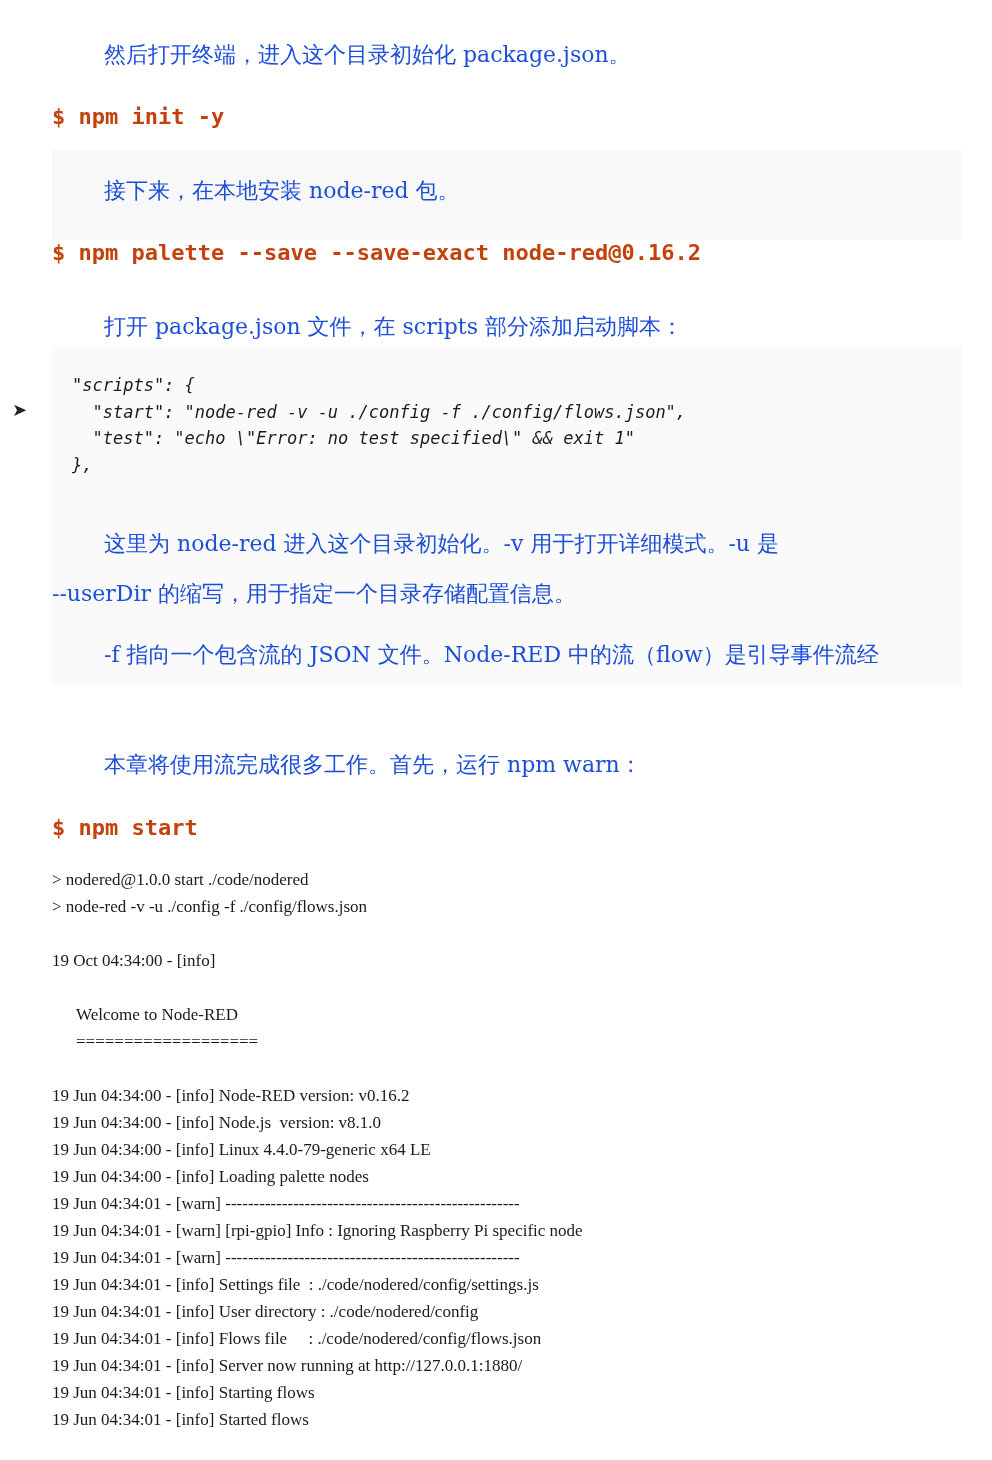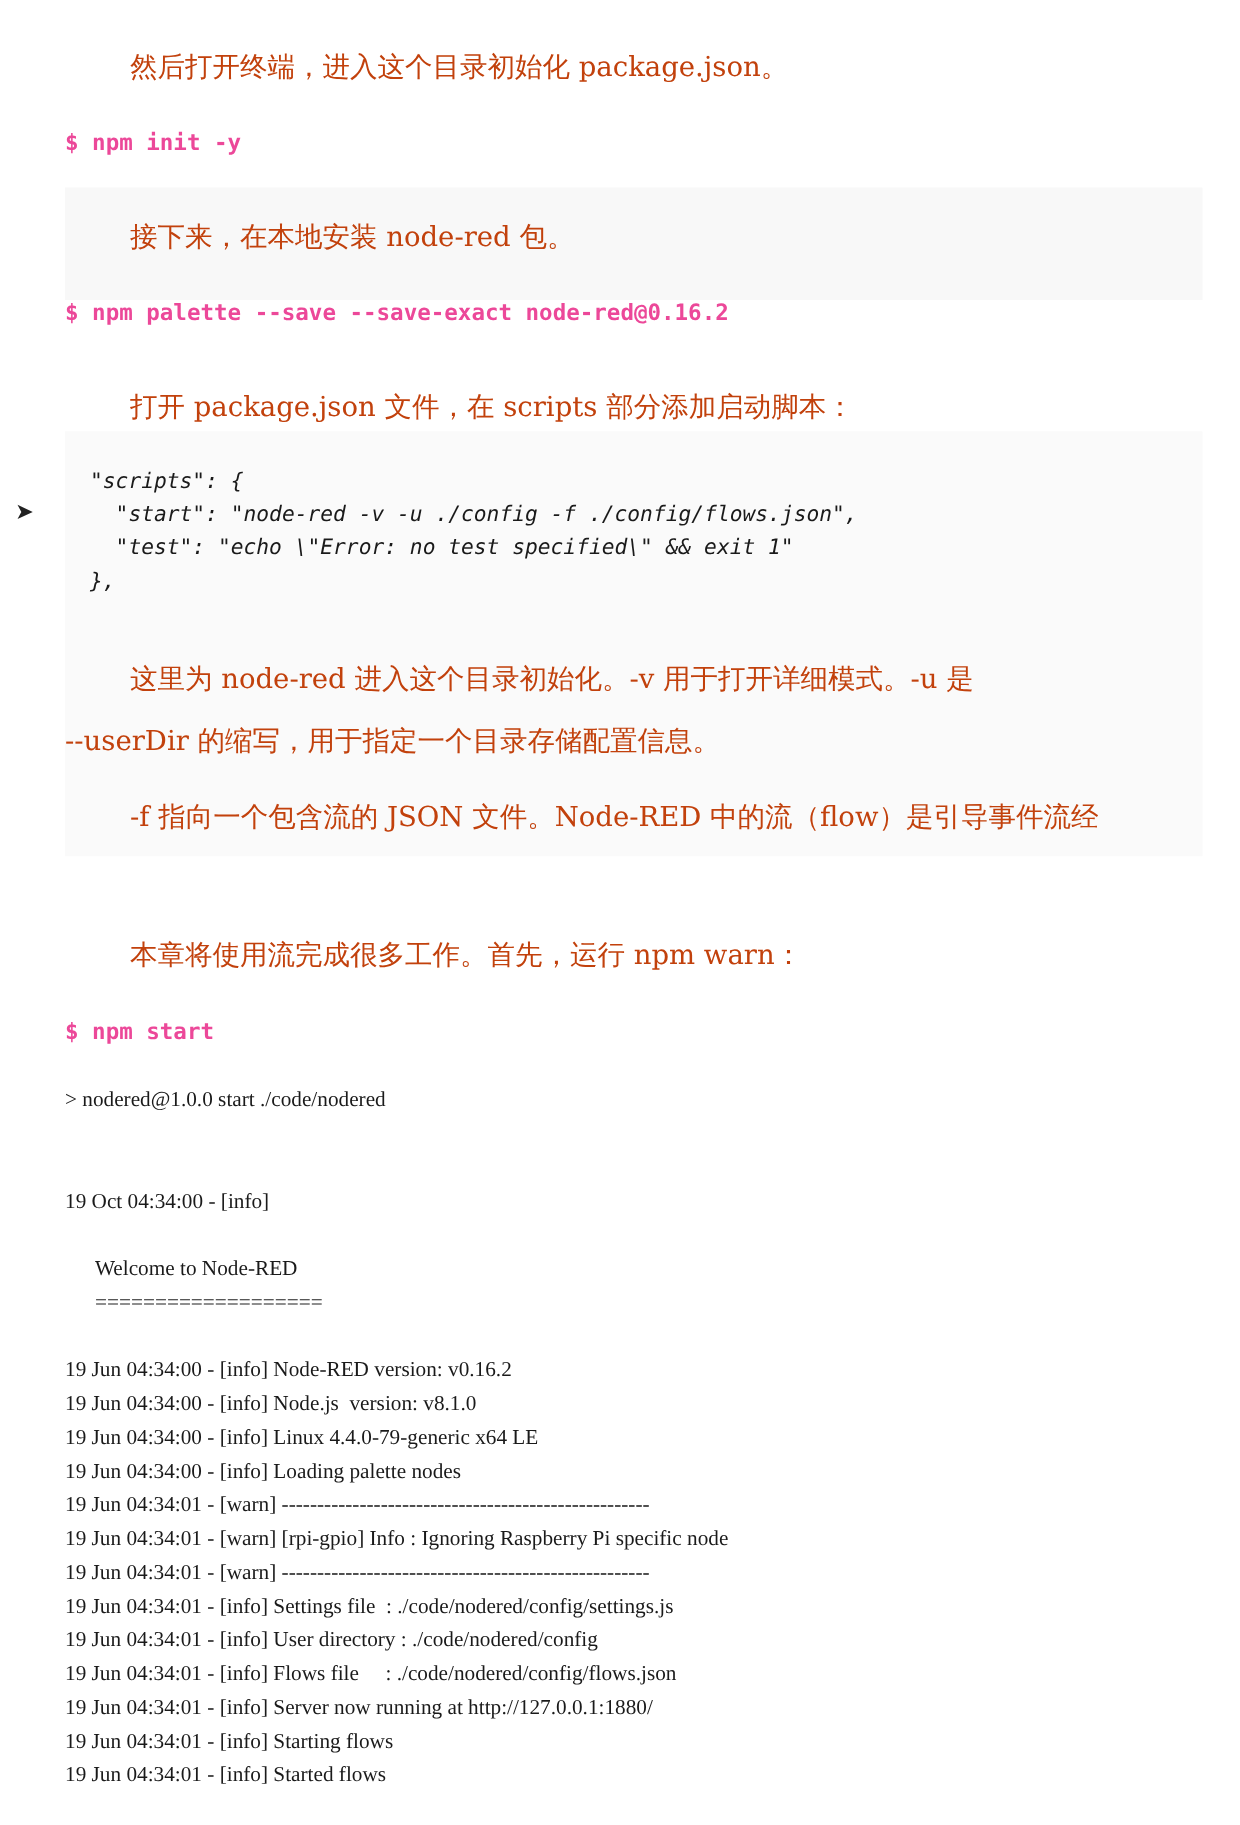--- a/index.html
+++ b/index.html
@@ -7,27 +7,27 @@
     width: 992px; height: 1460px; overflow: hidden;
     background: #ffffff; position: relative; color: #1a1a1a;
     font-family: "DejaVu Sans", sans-serif;
   }
   .ghost {
     position: absolute; background: #f4f4f4; opacity: 0.6;
   }
   .para {
     position: absolute; left: 52px; width: 910px;
     font-family: "DejaVu Serif", serif; font-size: 22px; line-height: 50px;
-    color: #c2410c;
+    color: #1d4ed8;
   }
   .para .indent { display: inline-block; width: 52px; }
   .cmd {
     position: absolute; left: 52px;
     font-family: "DejaVu Sans Mono", monospace; font-weight: bold;
-    font-size: 18px; color: #ec4899; white-space: pre;
+    font-size: 22px; color: #c2410c; white-space: pre;
   }
   .code-block {
     position: absolute; left: 72px; top: 372px;
     font-family: "DejaVu Sans Mono", monospace; font-style: italic;
     font-size: 17px; line-height: 26.5px; color: #1a1a1a; white-space: pre;
   }
   .marker {
     position: absolute; left: 12px; top: 399px;
     font-size: 18px; font-weight: bold; color: #222;
   }
@@ -70,19 +70,19 @@
 <div class="para" style="top:630px;">
   <div><span class="indent"></span><span>-f 指向一个包含流的 JSON 文件。Node-RED 中的流（flow）是引导事件流经</span></div>
 </div>
 
 <div class="para" style="top:740px;">
   <span class="indent"></span><span>本章将使用流完成很多工作。首先，运行 npm warn：</span>
 </div>
 
 <div class="cmd" style="top:815px;">$ npm start</div>
 
-<div class="term" style="top:866px;"><div>&gt; nodered@1.0.0 start ./code/nodered</div></div>
+<div class="term" style="top:866px;"><div>&gt; nodered@1.0.0 start ./code/nodered</div><div>&gt; node-red -v -u ./config -f ./config/flows.json</div></div>
 
 <div class="term" style="top:947px;">19 Oct 04:34:00 - [info]</div>
 
 <div class="term" style="top:1001px;margin-left:24px;"><div>Welcome to Node-RED</div><div>===================</div></div>
 
 <div class="term" style="top:1082px;"><div>19 Jun 04:34:00 - [info] Node-RED version: v0.16.2</div><div>19 Jun 04:34:00 - [info] Node.js  version: v8.1.0</div><div>19 Jun 04:34:00 - [info] Linux 4.4.0-79-generic x64 LE</div><div>19 Jun 04:34:00 - [info] Loading palette nodes</div><div>19 Jun 04:34:01 - [warn] ----------------------------------------------------</div><div>19 Jun 04:34:01 - [warn] [rpi-gpio] Info : Ignoring Raspberry Pi specific node</div><div>19 Jun 04:34:01 - [warn] ----------------------------------------------------</div><div>19 Jun 04:34:01 - [info] Settings file  : ./code/nodered/config/settings.js</div><div>19 Jun 04:34:01 - [info] User directory : ./code/nodered/config</div><div>19 Jun 04:34:01 - [info] Flows file     : ./code/nodered/config/flows.json</div><div>19 Jun 04:34:01 - [info] Server now running at http://127.0.0.1:1880/</div><div>19 Jun 04:34:01 - [info] Starting flows</div><div>19 Jun 04:34:01 - [info] Started flows</div></div>
 
 </body></html>

